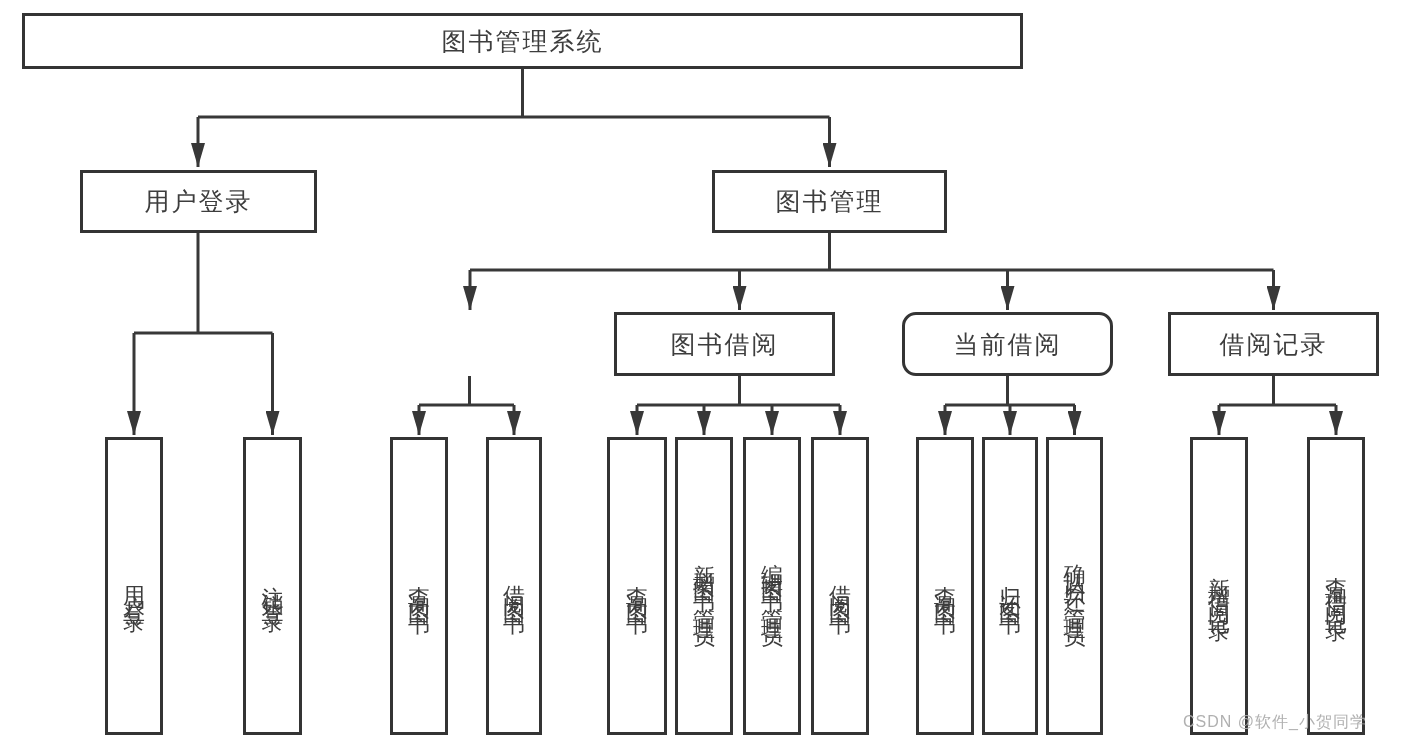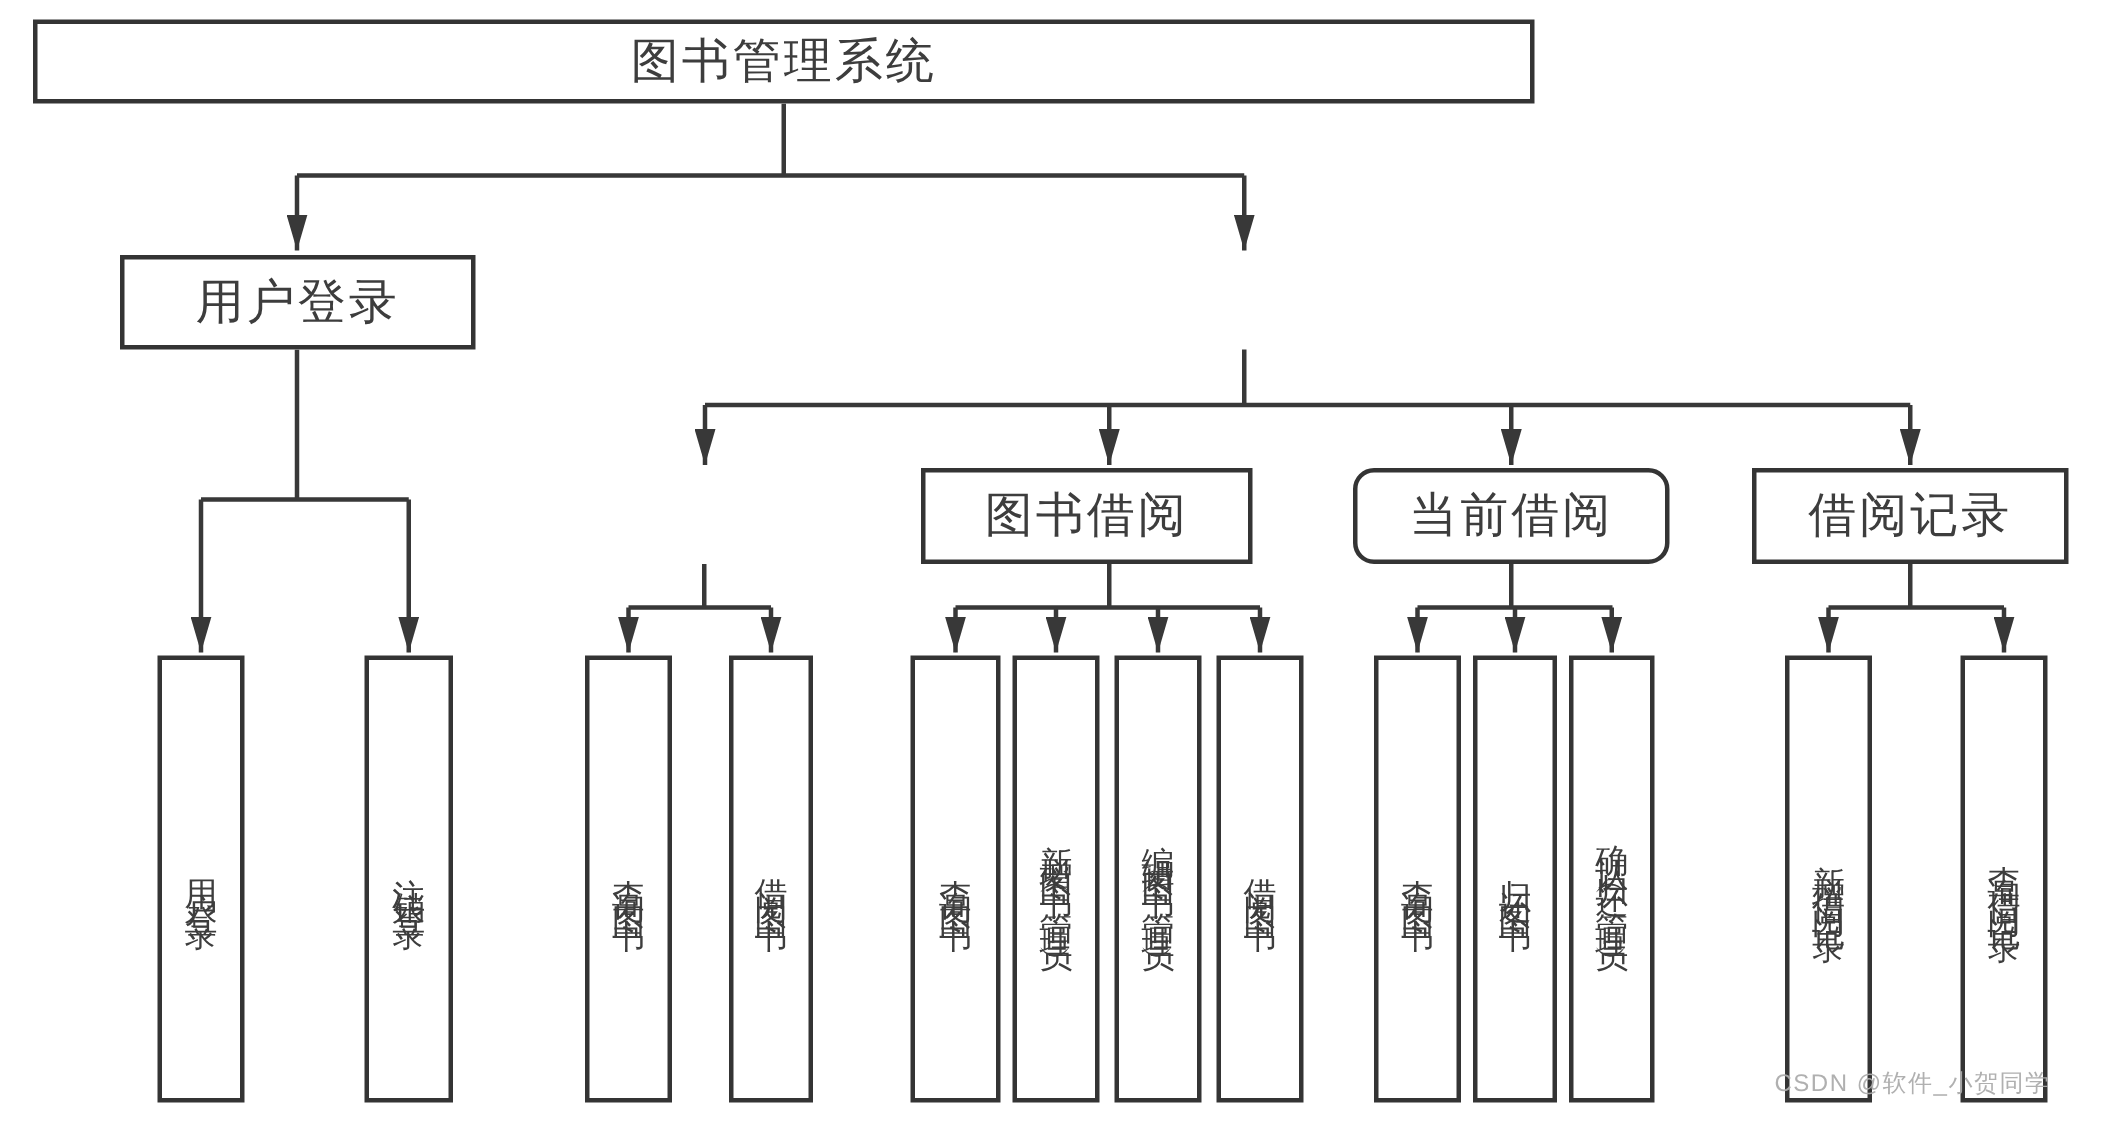--- a/index.html
+++ b/index.html
@@ -27,21 +27,21 @@
     position: absolute;
     box-sizing: border-box;
     border: 3px solid #343434;
     background: #ffffff;
     display: flex;
     align-items: center;
     justify-content: center;
     color: #3d3d3d;
   }
   .hnode .lbl {
-    font-size: 32px;
+    font-size: 25px;
     letter-spacing: 2px;
     white-space: nowrap;
   }
   .vnode .lbl {
     writing-mode: vertical-rl;
     text-orientation: mixed;
     font-size: 22px;
     letter-spacing: 9px;
     white-space: nowrap;
   }
@@ -99,20 +99,23 @@
     </g>
   </svg>
 
   <div class="node hnode" style="left:22px; top:13px; width:1001px; height:56px;">
     <span class="lbl">图书管理系统</span>
   </div>
 
   <div class="node hnode" style="left:80px; top:170px; width:237px; height:63px;">
     <span class="lbl">用户登录</span>
   </div>
+  <div class="node hnode" style="left:712px; top:170px; width:235px; height:63px;">
+    <span class="lbl">图书管理</span>
+  </div>
 
   <div class="node hnode" style="left:614px; top:312px; width:221px; height:64px;">
     <span class="lbl">图书借阅</span>
   </div>
   <div class="node hnode" style="left:902px; top:312px; width:211px; height:64px;border-radius:14px;">
     <span class="lbl">当前借阅</span>
   </div>
   <div class="node hnode" style="left:1168px; top:312px; width:211px; height:64px;">
     <span class="lbl">借阅记录</span>
   </div>

